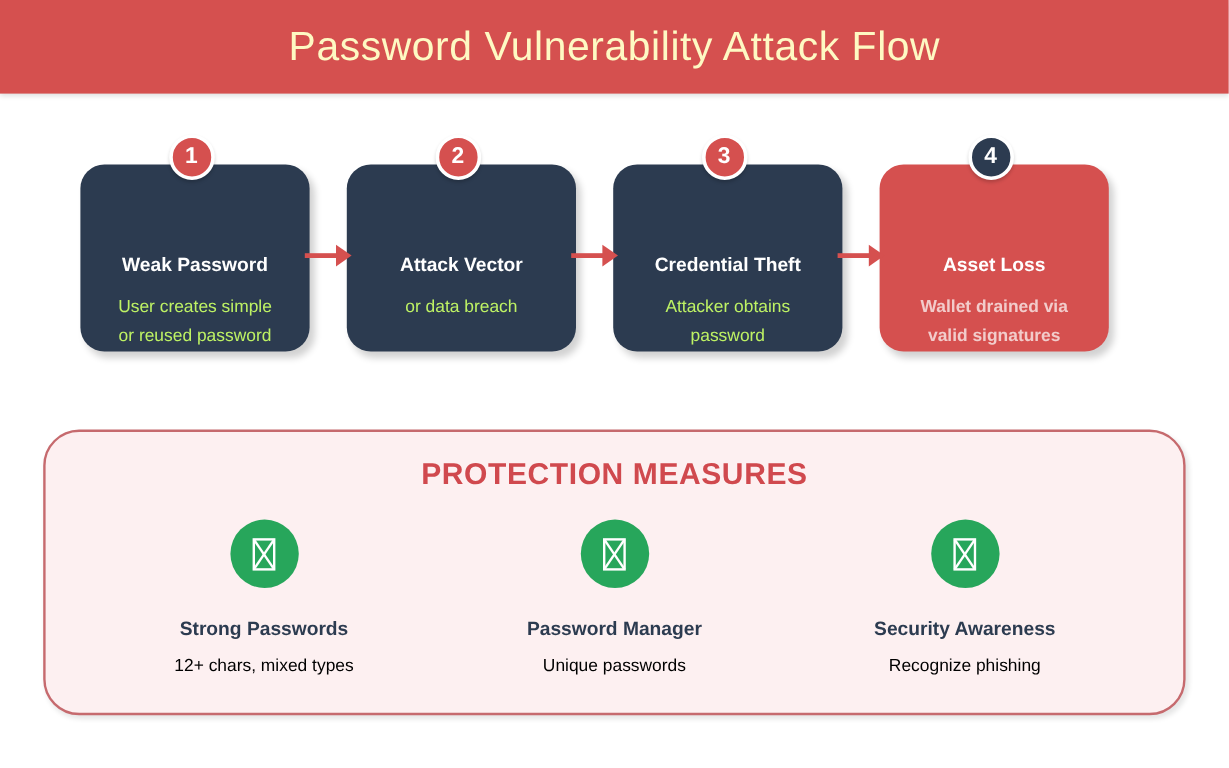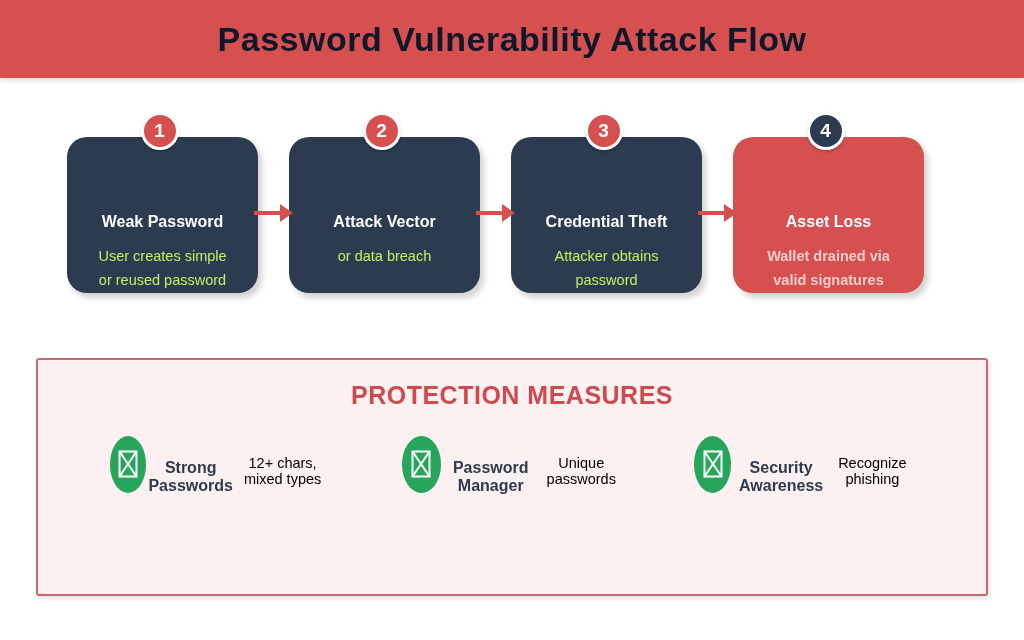--- a/index.html
+++ b/index.html
@@ -8,21 +8,21 @@
 
   
   .header {
     width: 1024px; height: 78px;
     background: #d5504f;
     display: flex; align-items: center; justify-content: center;
     box-shadow: 0 3px 4px rgba(0,0,0,0.12);
     position: relative; z-index: 5;
   }
   .header h1 {
-    color: #0f172a; font-size: 34px; font-weight: 700; letter-spacing: 0.5px;
+    color: #fef9c3; font-size: 34px; font-weight: 400; letter-spacing: 0.5px;
   }
 
   
   .flow-row {
     position: absolute; left: 67px; top: 137px;
     width: 857px; height: 156px;
     display: flex; align-items: stretch;
   }
   .flow-card {
     position: relative;
@@ -73,36 +73,36 @@
     border-top: 9px solid transparent;
     border-bottom: 9px solid transparent;
   }
 
   
   .protection-panel {
     position: absolute; left: 36px; top: 358px;
     width: 952px; height: 238px;
     background: #fdf0f1;
     border: 2px solid #c66a6e;
-    border-radius: 3px;
+    border-radius: 30px;
     box-shadow: 2px 3px 4px rgba(0,0,0,0.10);
     padding-top: 21px;
   }
   .protection-title {
     text-align: center;
     color: #d0494e;
     font-size: 25px; font-weight: 800; letter-spacing: 0.5px;
   }
   .protection-items {
     margin-top: 23px;
     display: flex; justify-content: space-evenly;
   }
   .protection-item {
     width: 220px;
-    display: flex; flex-direction: row; align-items: center;
+    display: flex; flex-direction: column; align-items: center;
     text-align: center;
   }
   .protection-icon-circle {
     width: 57px; height: 57px; border-radius: 50%;
     background: #27a65b;
     display: flex; align-items: center; justify-content: center;
   }
   .protection-label {
     margin-top: 26px;
     color: #2c3b50; font-size: 16px; font-weight: 800;

